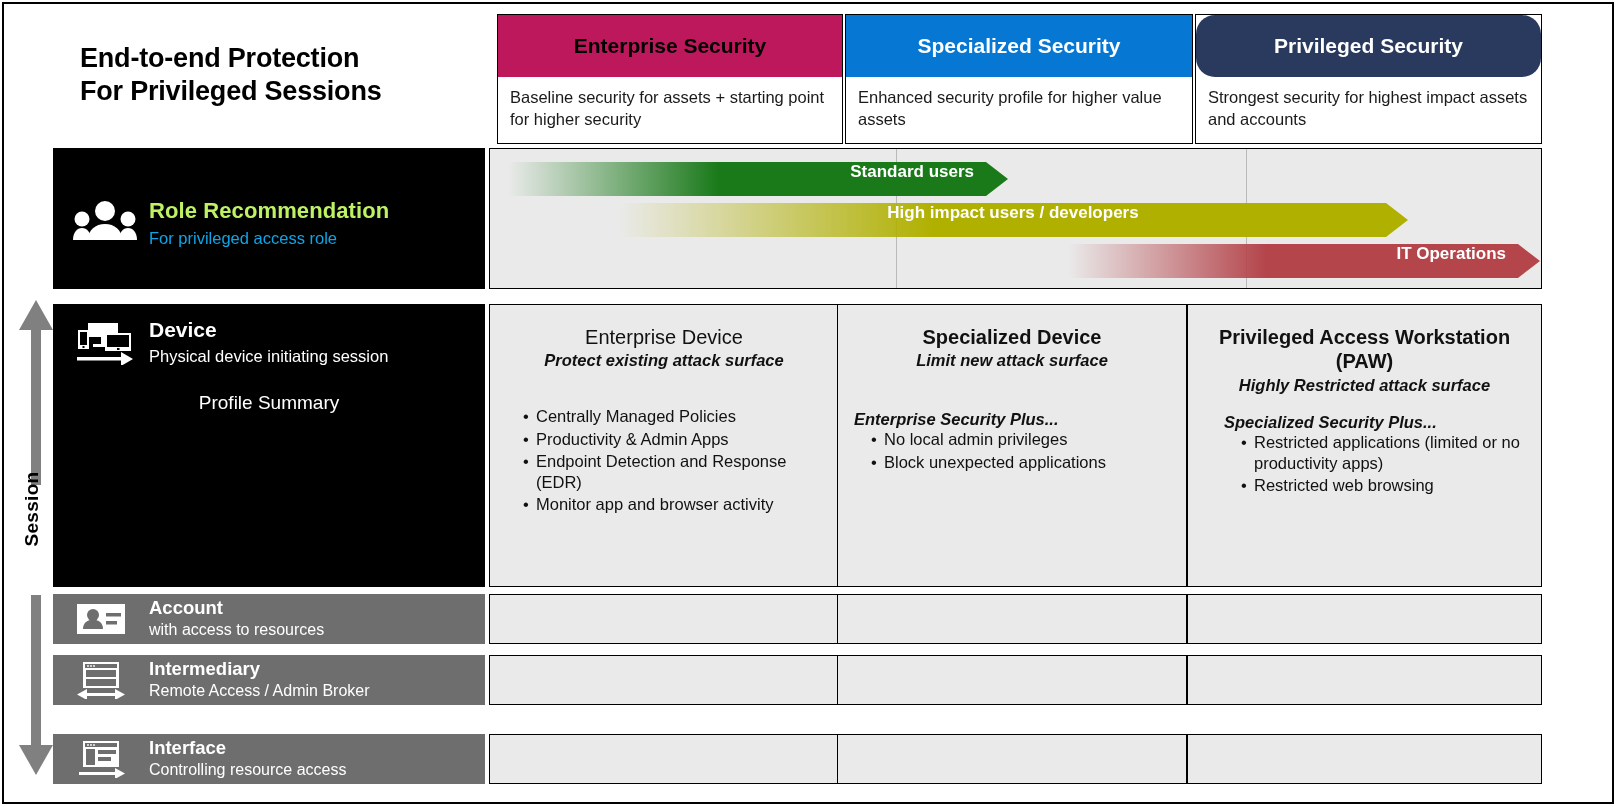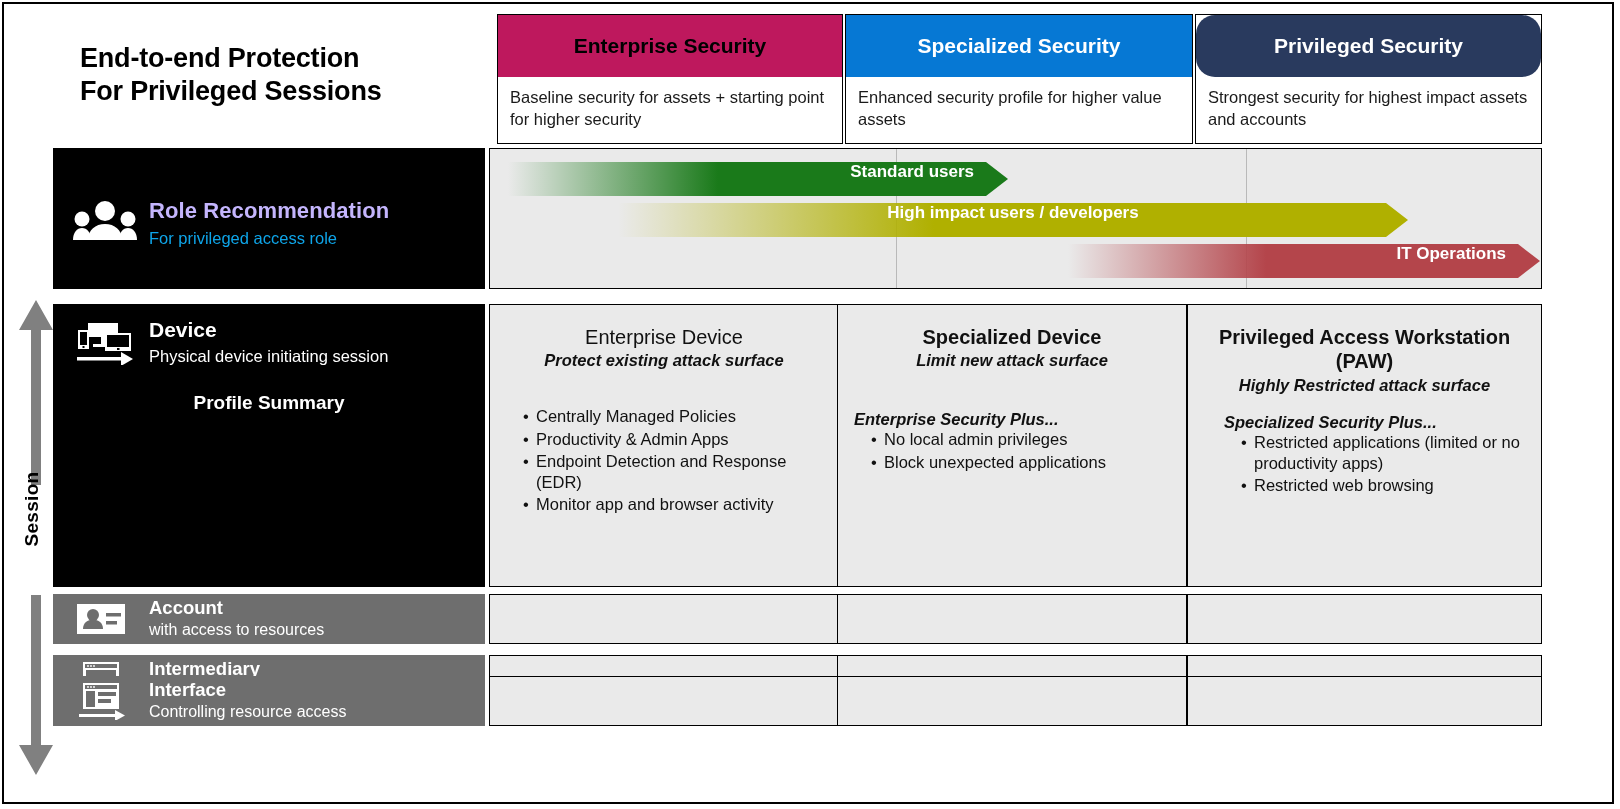--- a/index.html
+++ b/index.html
@@ -23,36 +23,36 @@
   .hdr .sub{padding:10px 12px 0 12px;text-align:left;font-size:16.5px;color:#1a1a1a;line-height:1.32;}
 
   #hdr-ent{left:497px;width:346px;}
   #hdr-spe{left:845px;width:348px;}
   #hdr-pri{left:1195px;width:347px;}
 
   
   .role-row{position:absolute;left:53px;top:148px;width:1489px;height:141px;}
   .role-left{position:absolute;left:0;top:0;width:432px;height:141px;background:#000;}
   .role-icon{position:absolute;left:20px;top:52px;width:64px;height:40px;}
-  .role-title{position:absolute;left:96px;top:50px;font-size:22px;font-weight:bold;color:#c4b5fd;letter-spacing:0.1px;}
+  .role-title{position:absolute;left:96px;top:50px;font-size:22px;font-weight:bold;color:#bef264;letter-spacing:0.1px;}
   .role-sub{position:absolute;left:96px;top:81px;font-size:16.5px;color:#0ea5e9;}
   .role-right{position:absolute;left:436px;top:0;width:1053px;height:141px;background:#eaeaea;border:1.5px solid #000;box-sizing:border-box;}
   .vdiv{position:absolute;top:0;bottom:0;width:1px;background:#b9b9b9;}
 
   .arrow{position:absolute;height:49px;display:flex;align-items:flex-start;}
   .arrow .txt{position:absolute;right:34px;font-size:17px;font-weight:bold;color:#fff;white-space:nowrap;}
   .arrow .txt.wide{right:auto;left:50%;transform:translateX(-50%);}
 
   
   .device-row{position:absolute;left:53px;top:304px;width:1489px;height:283px;}
   .device-left{position:absolute;left:0;top:0;width:432px;height:283px;background:#000;}
   .device-icon{position:absolute;left:22px;top:17px;width:58px;height:44px;}
   .device-title{position:absolute;left:96px;top:14px;font-size:21px;font-weight:bold;color:#fff;}
   .device-sub{position:absolute;left:96px;top:43px;font-size:16.5px;color:#fff;}
-  .profile-summary{position:absolute;left:0;top:88px;width:432px;text-align:center;font-size:19px;font-weight:bold;color:#fff;}
+  .profile-summary{position:absolute;left:0;top:88px;width:432px;text-align:center;font-size:19px;font-weight:normal;color:#fff;}
 
   .dcell{position:absolute;top:0;height:283px;background:#eaeaea;border:1.5px solid #000;box-sizing:border-box;padding:20px 16px 0 16px;}
   #dcell-ent{left:436px;width:350px;}
   #dcell-spe{left:784px;width:350px;}
   #dcell-pri{left:1134px;width:355px;}
 
   .dcell .d-name{text-align:center;font-size:20px;color:#111;line-height:1.22;}
   .dcell .d-name.bold{font-weight:bold;}
   .dcell .d-tag{text-align:center;font-size:16.5px;font-weight:bold;font-style:italic;color:#111;margin-top:2px;}
   .dcell .d-plus{font-size:16.5px;font-weight:bold;font-style:italic;color:#111;}
@@ -66,21 +66,21 @@
   .srow .s-left{position:absolute;left:0;top:0;width:432px;height:50px;background:#6e6e6e;}
   .srow .s-icon{position:absolute;left:22px;top:6px;width:52px;height:38px;}
   .srow .s-title{position:absolute;left:96px;top:3px;font-size:18.5px;font-weight:bold;color:#fff;text-align:right;}
   .srow .s-sub{position:absolute;left:96px;top:27px;font-size:16px;color:#fff;}
   .srow .s-cell{position:absolute;top:0;height:50px;background:#eaeaea;border:1.5px solid #000;box-sizing:border-box;}
   .s-ent{left:436px;width:350px;}
   .s-spe{left:784px;width:350px;}
   .s-pri{left:1134px;width:355px;}
   #srow-account{top:594px;}
   #srow-intermediary{top:655px;}
-  #srow-interface{top:676px;padding-left:10px;}
+  #srow-interface{top:734px;padding-left:10px;}
 </style>
 </head>
 <body>
 
 <div id="page">
 
   <div class="outer-frame"></div>
 
   <div class="title">
     <div>End-to-end Protection</div>

